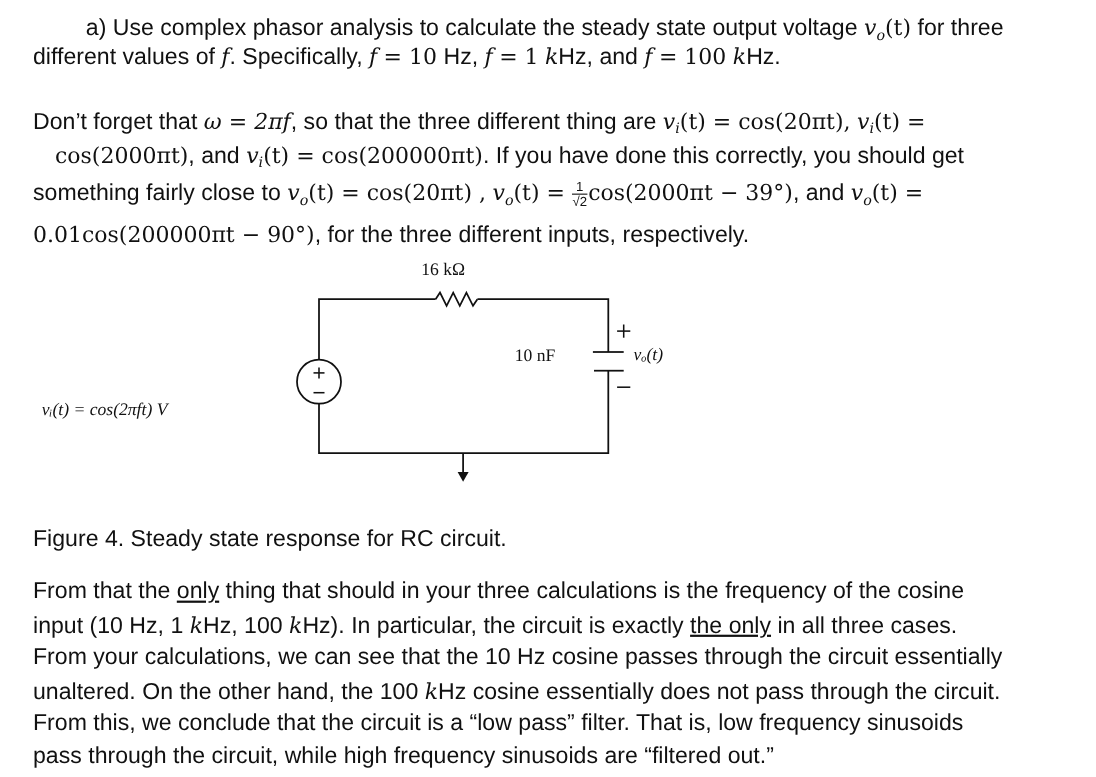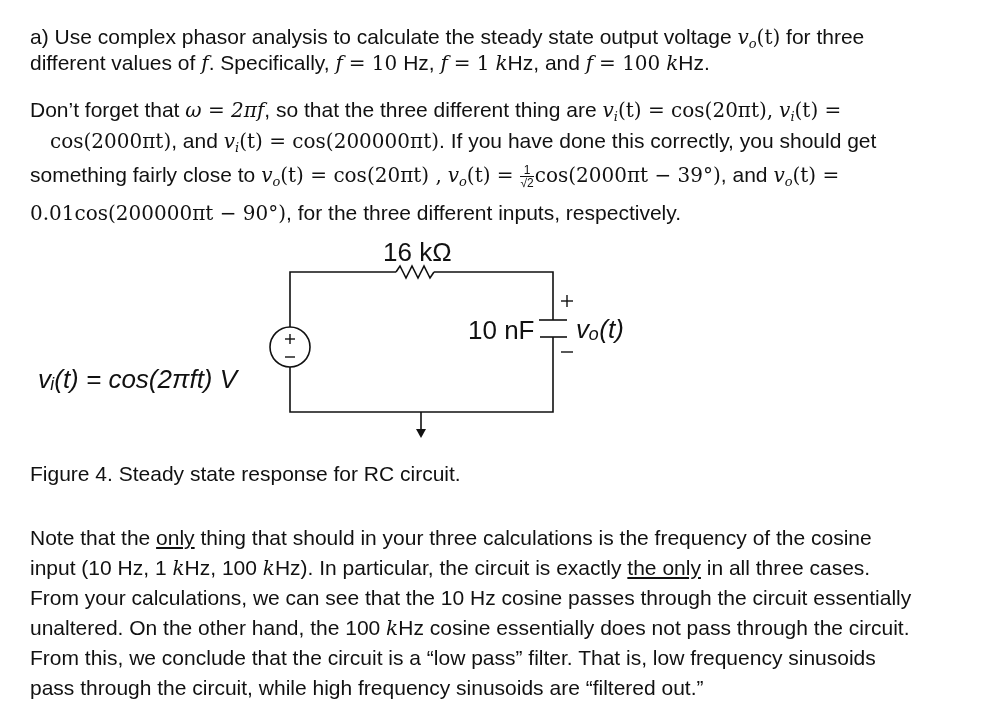--- a/index.html
+++ b/index.html
@@ -7,32 +7,32 @@
          font-family: "Liberation Sans", "DejaVu Sans", sans-serif; color:#111; }
   .line { position:absolute; left:30px; font-size:21px; line-height:30px; white-space:nowrap; }
   .m { font-family: "DejaVu Serif", "Liberation Serif", serif; font-size:20px; }
   .mi { font-family: "DejaVu Serif", "Liberation Serif", serif; font-style:italic; font-size:20px; }
   sub { font-size:13px; vertical-align:-4px; line-height:0; }
   .u { text-decoration:underline; }
   .frac { display:inline-block; vertical-align:middle; text-align:center; font-size:12px; line-height:12px; margin:0 1px; }
   .frac .num { display:block; border-bottom:1px solid #111; padding:0 1px; }
   .frac .den { display:block; }
   svg.circuit { position:absolute; left:0; top:0; }
-  .clabel { position:absolute; white-space:nowrap; font-family:Liberation Sans, sans-serif; font-size:26px; }
+  .clabel { position:absolute; white-space:nowrap; font-family:Liberation Serif, serif; font-size:16px; }
 </style>
 </head>
 <body>
 
-<div class="line" style="top:22px;">
+<div class="line" style="top:10px;margin-left:48px;">
   <span>a)</span>
   <span>Use complex phasor analysis to calculate the steady state output voltage</span>
   <span class="mi"><span>v</span><sub>o</sub></span><span class="m">(t)</span>
   <span>for three</span>
 </div>
-<div class="line" style="top:48px;">
+<div class="line" style="top:36px;">
   <span>different values of</span>
   <span class="mi">f</span><span>. Specifically,</span>
   <span class="mi">f</span>
   <span class="m">= 10</span>
   <span>Hz,</span>
   <span class="mi">f</span>
   <span class="m">= 1</span>
   <span class="mi">k</span><span>Hz, and</span>
   <span class="mi">f</span>
   <span class="m">= 100</span>
@@ -89,24 +89,24 @@
 
     <line x1="561" y1="352" x2="573" y2="352"></line>
   </g>
 </svg>
 
 <div class="clabel" style="left:383px; top:237px;">16 kΩ</div>
 <div class="clabel" style="left:468px; top:315px;">10 nF</div>
 <div class="clabel" style="left:576px; top:314px; font-style:italic;">vₒ(t)</div>
 <div class="clabel" style="left:38px; top:336px; font-style:italic;margin-top:28px;">vᵢ(t) = cos(2πft) V</div>
 
-<div class="line" style="top:459px;text-align:center;">Figure 4. Steady state response for RC circuit.</div>
+<div class="line" style="top:475px;text-align:center;">Figure 4. Steady state response for RC circuit.</div>
 
 <div class="line" style="top:523px;">
-  <span>Note that the</span>
+  <span>From that the</span>
   <span class="u">only</span>
   <span>thing that should in your three calculations is the frequency of the cosine</span>
 </div>
 <div class="line" style="top:553px;">
   <span>input (10 Hz, 1</span>
   <span class="mi">k</span><span>Hz, 100</span>
   <span class="mi">k</span><span>Hz). In particular, the circuit is exactly</span>
   <span class="u">the only</span>
   <span>in all three cases.</span>
 </div>

